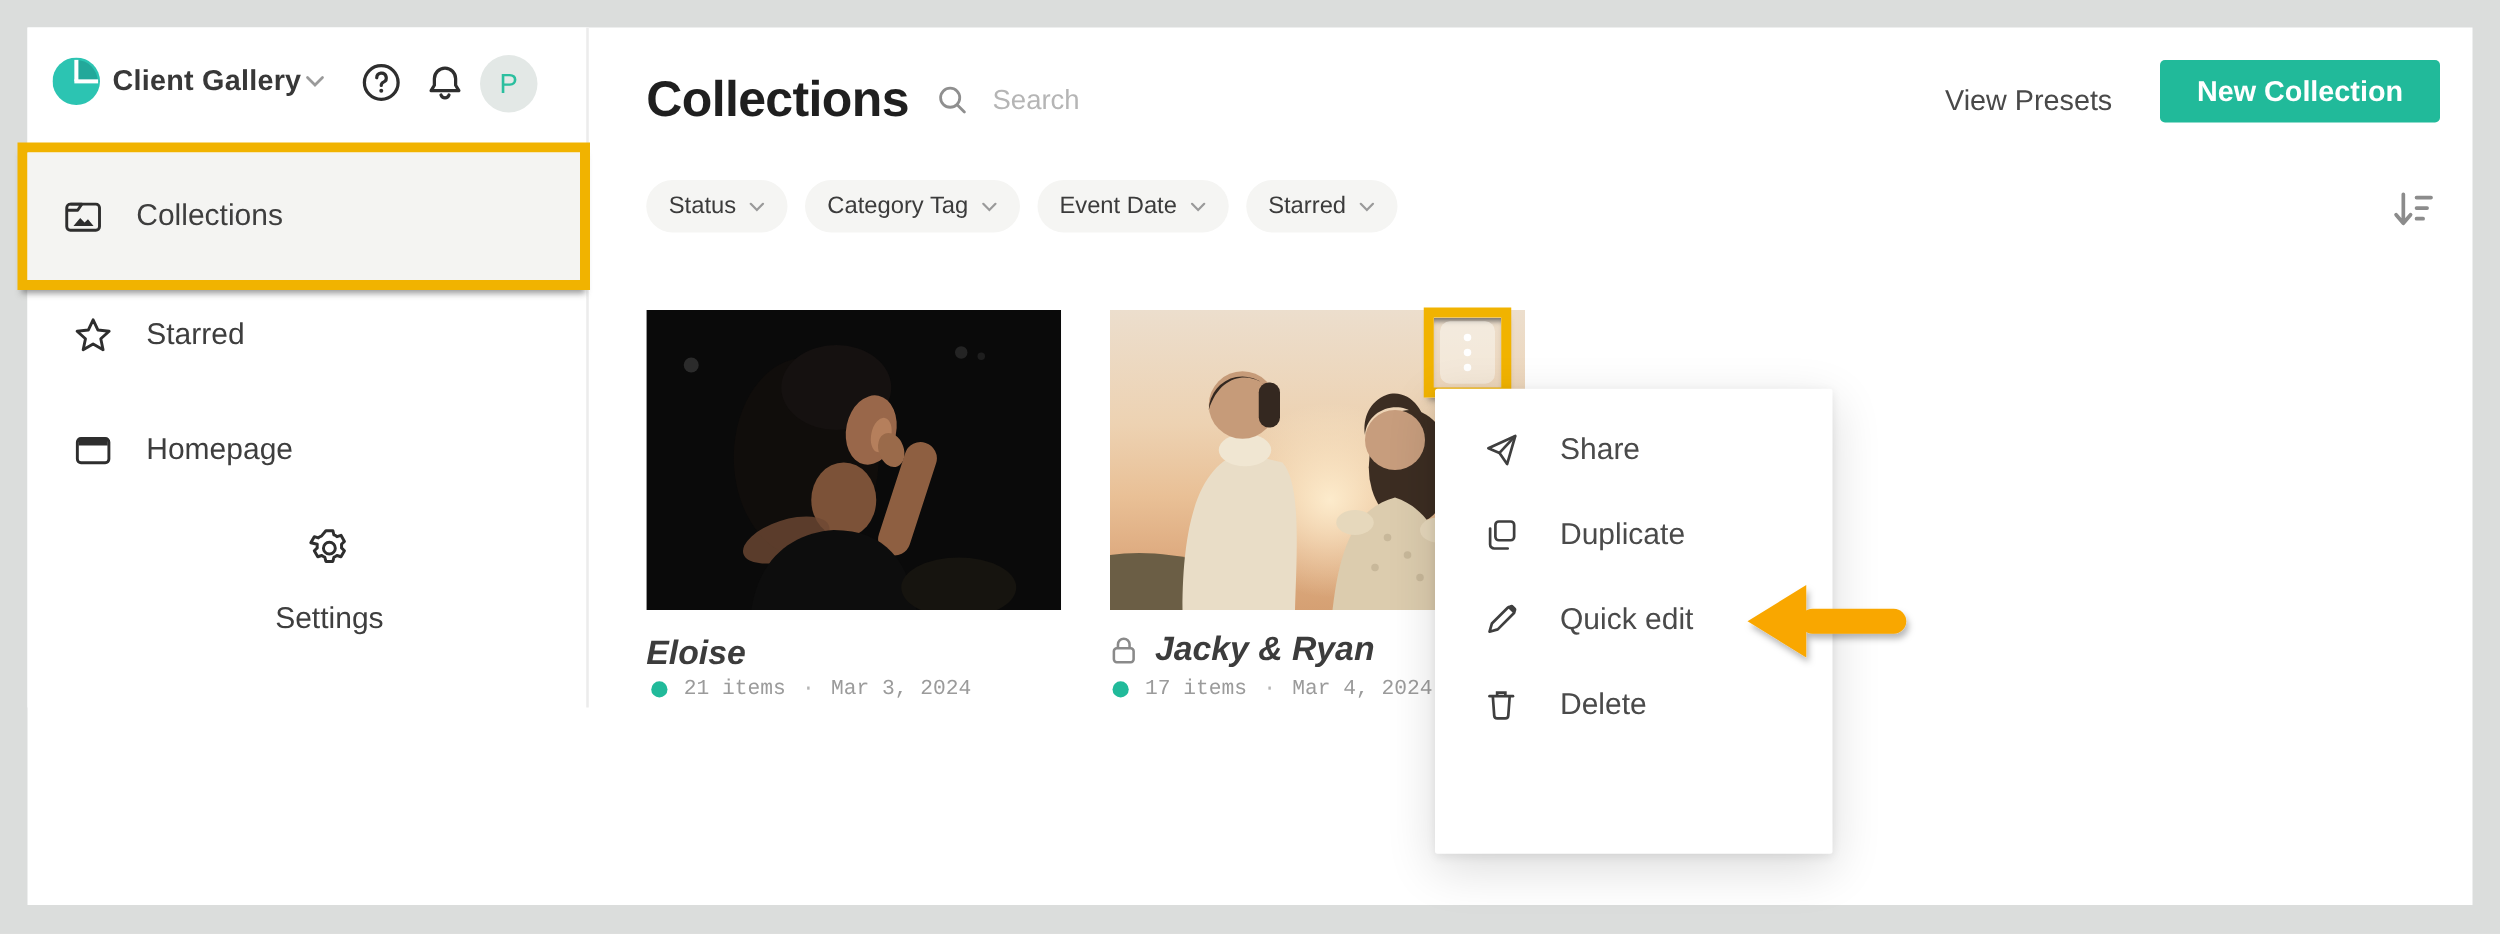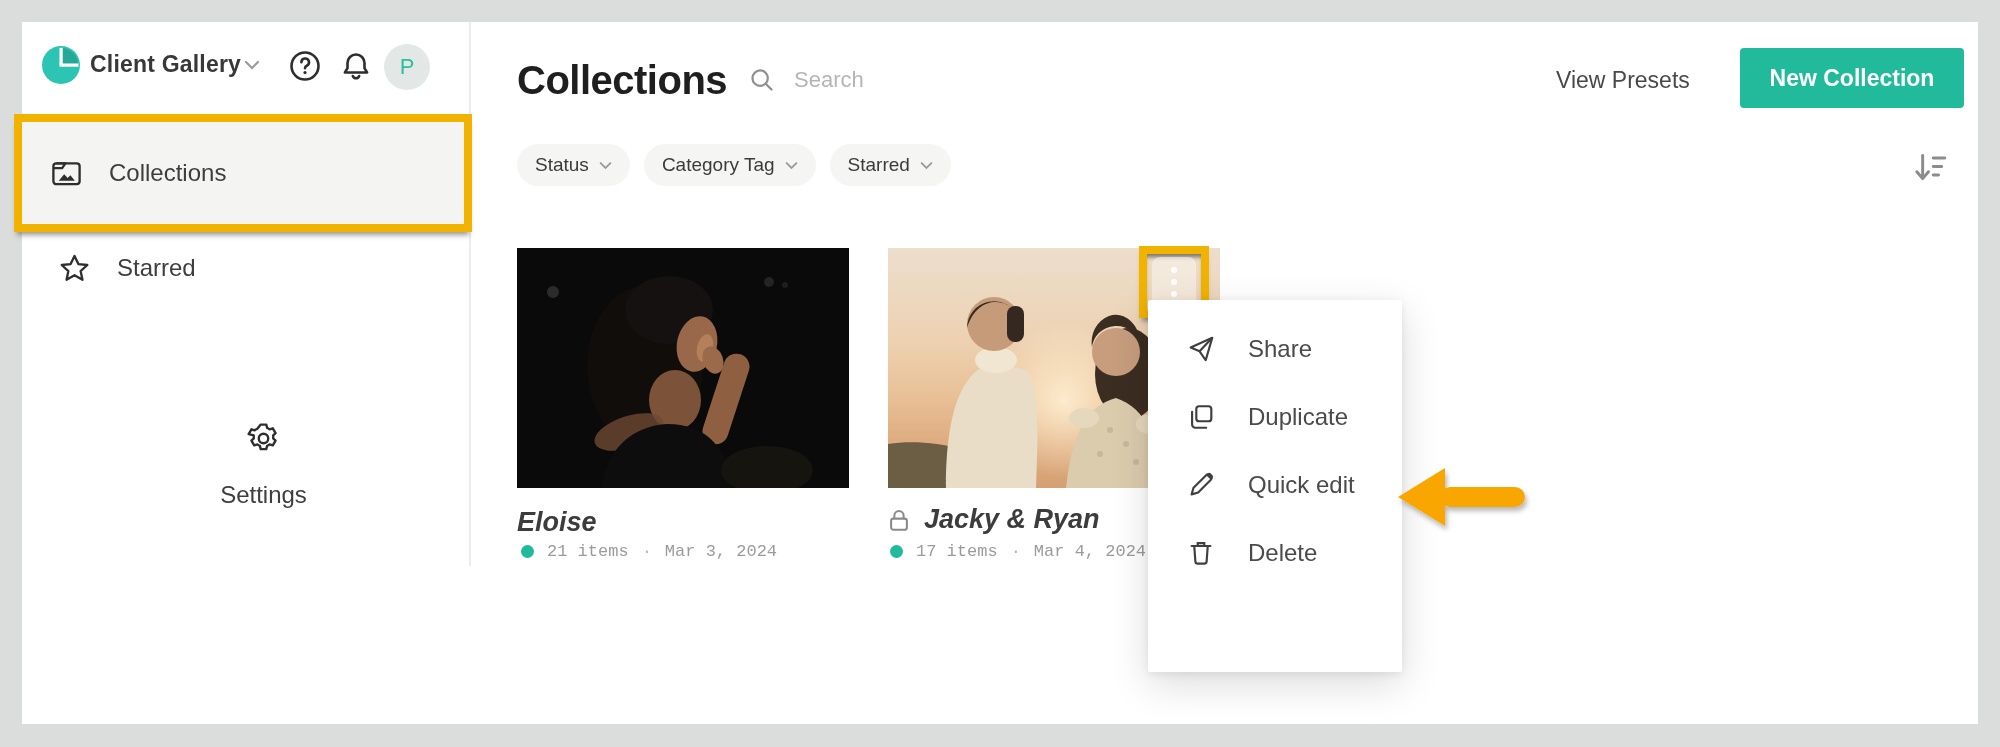--- a/index.html
+++ b/index.html
@@ -31,24 +31,24 @@
   .sicon{width:33px;height:33px;flex:0 0 auto;}
 
   
   .page-title{left:495px;top:36px;font-size:40px;font-weight:bold;color:#1f1f1f;letter-spacing:-.5px;}
   .search-wrap{left:726px;top:44px;display:flex;align-items:center;gap:16px;}
   .search-wrap svg{width:28px;height:28px;}
   .search-input{border:none;outline:none;font-size:22px;color:#7f1d1d;width:300px;background:transparent;
                 font-family:"Liberation Sans",sans-serif;}
   .search-input::placeholder{color:#b5b5b5;}
   .view-presets{left:1534px;top:45px;font-size:23px;color:#494949;cursor:pointer;}
-  .new-collection-btn{left:1706px;top:26px;width:224px;height:60px;background:#21ba9a;border:none;
+  .new-collection-btn{left:1706px;top:26px;width:224px;height:50px;background:#21ba9a;border:none;
                       border-radius:4px;color:#fff;font-size:23px;font-weight:bold;cursor:pointer;
                       display:flex;align-items:center;justify-content:center;
-                      font-family:"Liberation Sans",sans-serif;margin-left:12px;}
+                      font-family:"Liberation Sans",sans-serif;}
 
   
   .chips-row{left:495px;top:122px;display:flex;gap:14px;}
   .chip{height:42px;border-radius:21px;background:#f5f5f3;display:inline-flex;align-items:center;
         gap:10px;padding:0 18px;font-size:19px;color:#3b3b3b;cursor:pointer;white-space:nowrap;}
   .chip svg{width:13px;height:9px;}
   .sort-icon{left:1888px;top:126px;width:38px;height:38px;cursor:pointer;}
 
   
   .card-img{width:332px;height:240px;overflow:hidden;cursor:pointer;}
@@ -64,21 +64,21 @@
 
   
   .kebab-anno{left:1117px;top:224px;width:70px;height:72px;box-sizing:border-box;
               display:flex;align-items:center;justify-content:center;}
   .kebab-btn{width:44px;height:50px;border-radius:8px;background:rgba(250,246,238,.55);border:none;
              display:flex;flex-direction:column;align-items:center;justify-content:center;gap:6px;
              cursor:pointer;}
   .kebab-btn i{width:6px;height:6px;border-radius:50%;background:#fff;display:block;}
 
   
-  .context-menu{left:1126px;top:278px;width:254px;height:372px;background:#fff;border-radius:2px;
+  .context-menu{left:1126px;top:289px;width:318px;height:372px;background:#fff;border-radius:2px;
                 box-shadow:0 12px 40px rgba(0,0,0,.14),0 2px 8px rgba(0,0,0,.08);
                 padding-top:15px;box-sizing:border-box;z-index:5;}
   .menu-item{height:68px;display:flex;align-items:center;gap:32px;padding-left:38px;cursor:pointer;}
   .menu-item svg{width:30px;height:30px;flex:0 0 auto;}
   .menu-item span{font-size:24px;color:#4a4a4a;}
 
   
   .arrow-anno{left:1368px;top:438px;width:160px;height:76px;z-index:6;pointer-events:none;}
 </style>
 </head>
@@ -127,20 +127,27 @@
         </div>
       </div>
 
       <div class="abs side-item item-starred">
         <svg class="sicon" viewBox="0 0 34 34">
           <path d="M17 4 l4 8.4 9.2 1 -6.9 6.2 1.9 9 -8.2-4.7 -8.2 4.7 1.9-9 -6.9-6.2 9.2-1 Z" fill="none" stroke="#2e2e2e" stroke-width="2.4" stroke-linejoin="round"></path>
         </svg>
         <span class="lbl">Starred</span>
       </div>
 
+      <div class="abs side-item item-homepage">
+        <svg class="sicon" viewBox="0 0 34 34">
+          <rect x="4" y="7" width="26" height="20" rx="3" fill="none" stroke="#2e2e2e" stroke-width="2.4"></rect>
+          <path d="M5 12.8 h24 v-4 a2 2 0 0 0-2-2 h-20 a2 2 0 0 0-2 2 Z" fill="#2e2e2e"></path>
+        </svg>
+        <span class="lbl">Homepage</span>
+      </div>
 
       <div class="abs side-item item-settings">
         <svg class="sicon" viewBox="0 0 32 32">
           <path d="M13.3 2.5 h5.4 l.8 3.2 c.9.3 1.7.8 2.4 1.4 l3.1-1 2.7 4.7 -2.3 2.2 c.1.9.1 1.9 0 2.8 l2.3 2.2 -2.7 4.7 -3.1-1 c-.7.6-1.5 1.1-2.4 1.4 l-.8 3.2 h-5.4 l-.8-3.2 c-.9-.3-1.7-.8-2.4-1.4 l-3.1 1 -2.7-4.7 2.3-2.2 c-.1-.9-.1-1.9 0-2.8 L1.6 11.8 4.3 7.1 l3.1 1 c.7-.6 1.5-1.1 2.4-1.4 Z" fill="none" stroke="#2e2e2e" stroke-width="2.3" stroke-linejoin="round"></path>
           <circle cx="16" cy="16" r="4.6" fill="none" stroke="#2e2e2e" stroke-width="2.3"></circle>
         </svg>
         <span class="lbl">Settings</span>
       </div>
     </div>
 
@@ -162,20 +169,26 @@
 
     <div class="abs chips-row">
       <div class="chip">
         <span>Status</span>
         <svg viewBox="0 0 16 10">
           <path d="M2 2 l6 6 6-6" fill="none" stroke="#9a9a9a" stroke-width="2.2" stroke-linecap="round"></path>
         </svg>
       </div>
       <div class="chip">
         <span>Category Tag</span>
+        <svg viewBox="0 0 16 10">
+          <path d="M2 2 l6 6 6-6" fill="none" stroke="#9a9a9a" stroke-width="2.2" stroke-linecap="round"></path>
+        </svg>
+      </div>
+      <div class="chip">
+        <span>Event Date</span>
         <svg viewBox="0 0 16 10">
           <path d="M2 2 l6 6 6-6" fill="none" stroke="#9a9a9a" stroke-width="2.2" stroke-linecap="round"></path>
         </svg>
       </div>
       <div class="chip">
         <span>Starred</span>
         <svg viewBox="0 0 16 10">
           <path d="M2 2 l6 6 6-6" fill="none" stroke="#9a9a9a" stroke-width="2.2" stroke-linecap="round"></path>
         </svg>
       </div>

